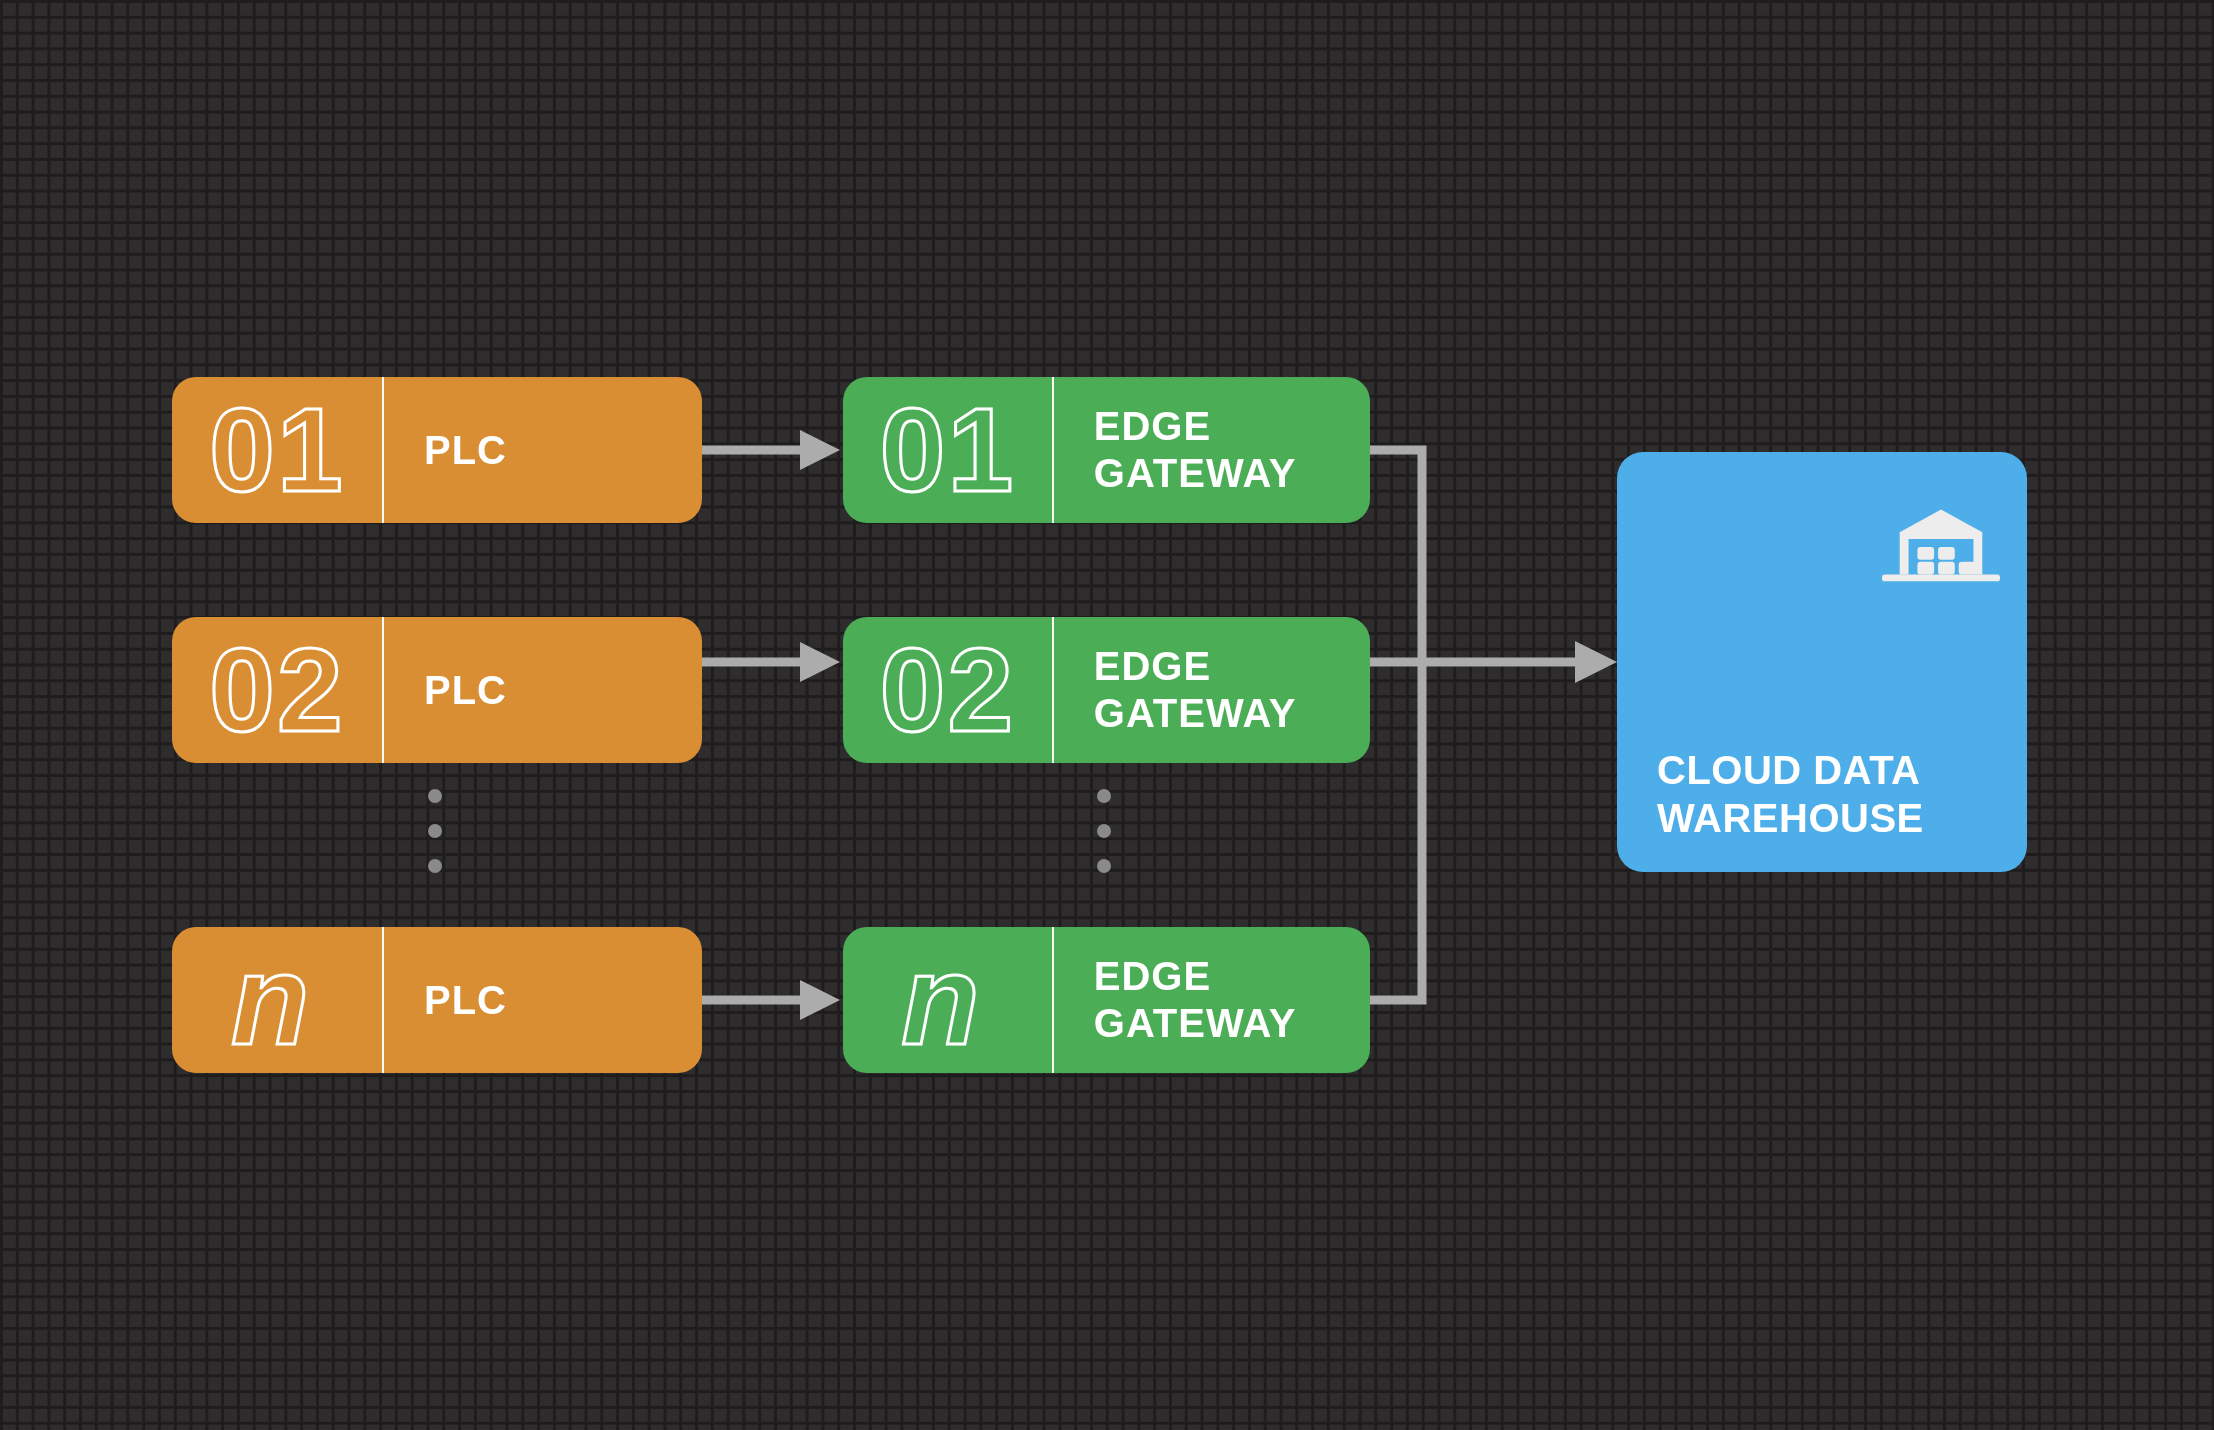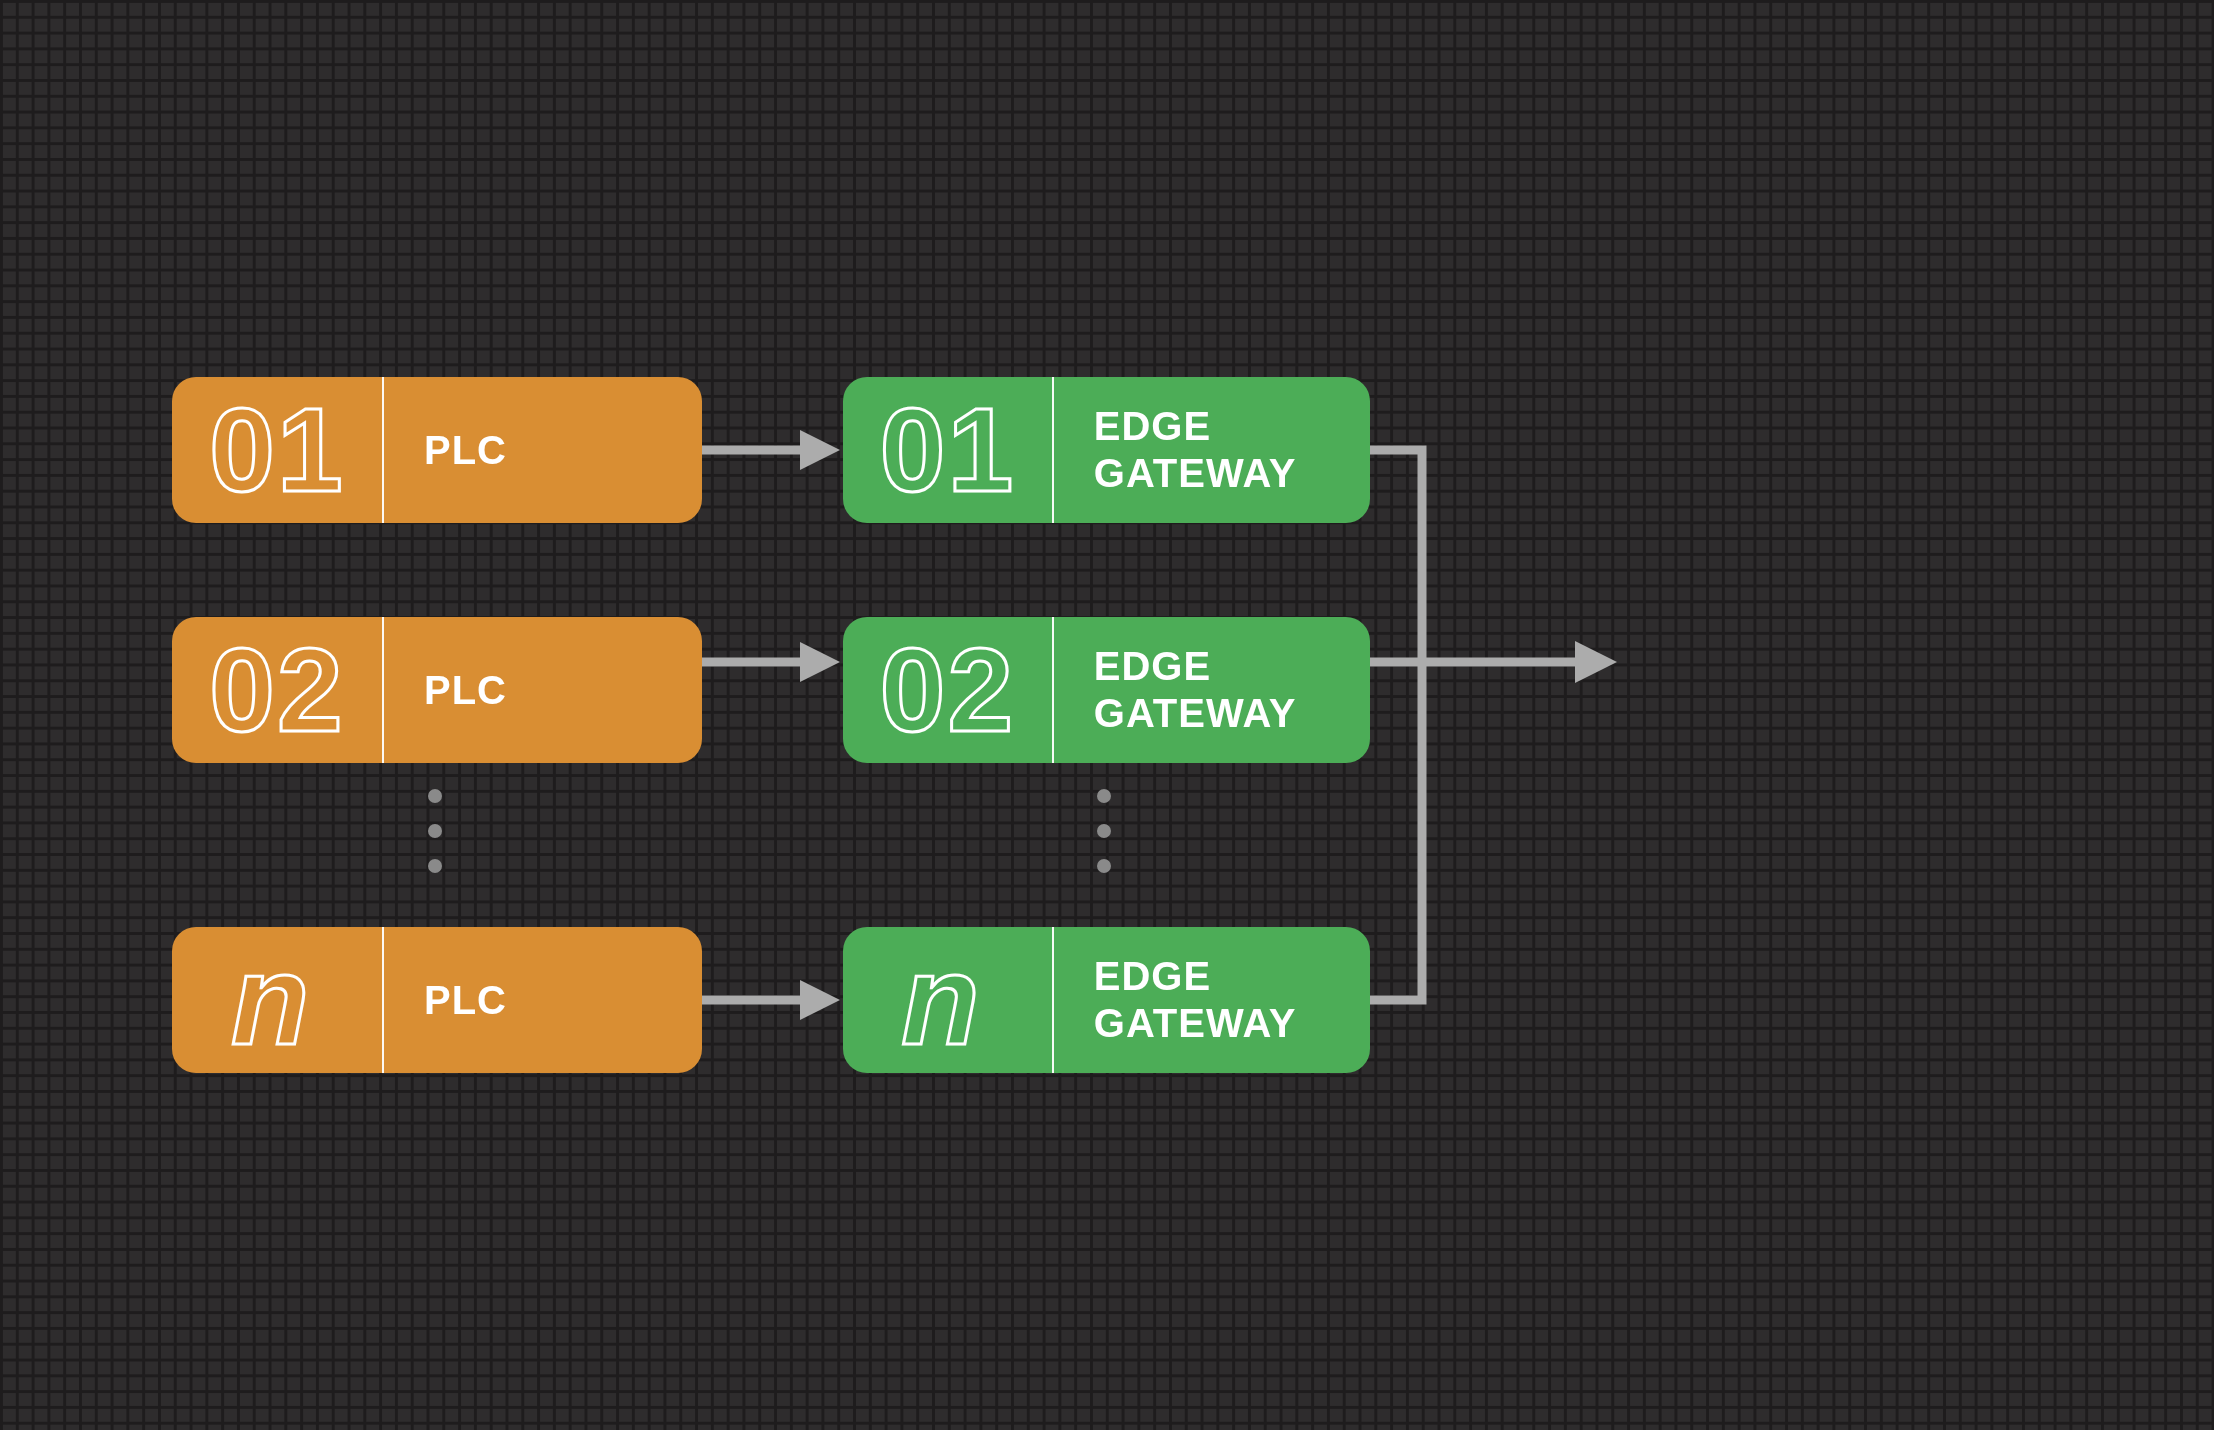--- a/index.html
+++ b/index.html
@@ -207,14 +207,31 @@
   <div class="node gw row-top-3">
     <div class="num-cell">
       <span class="num italic">n</span>
     </div>
     <div class="label-cell">
       <span class="label-line">EDGE</span>
       <span class="label-line">GATEWAY</span>
     </div>
   </div>
 
+  <div class="node cloud">
+    <svg class="warehouse" viewBox="0 0 120 82">
+      <g fill="#EDEDED">
+        <path d="M18,73 L18,30 L60,7 L102,30 L102,73 L93,73 L93,37 L27,37 L27,73 Z"></path>
+        <rect x="0" y="73" width="120" height="7" rx="3"></rect>
+        <rect x="36" y="45" width="17" height="13" rx="3"></rect>
+        <rect x="57" y="45" width="17" height="13" rx="3"></rect>
+        <rect x="36" y="60" width="17" height="13" rx="3"></rect>
+        <rect x="57" y="60" width="17" height="13" rx="3"></rect>
+        <rect x="78" y="60" width="17" height="13" rx="3"></rect>
+      </g>
+    </svg>
+    <div class="cloud-label">
+      <div class="cloud-line">CLOUD DATA</div>
+      <div class="cloud-line">WAREHOUSE</div>
+    </div>
+  </div>
 
 </div>
 
 </body></html>

